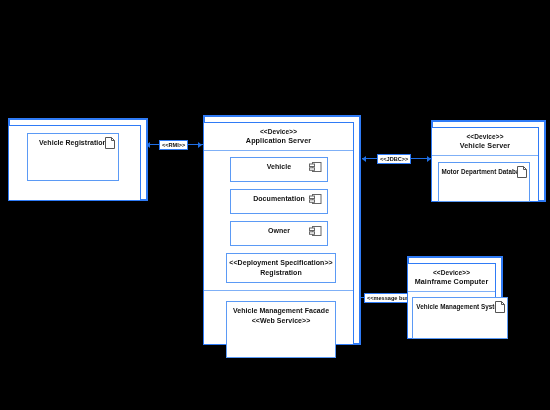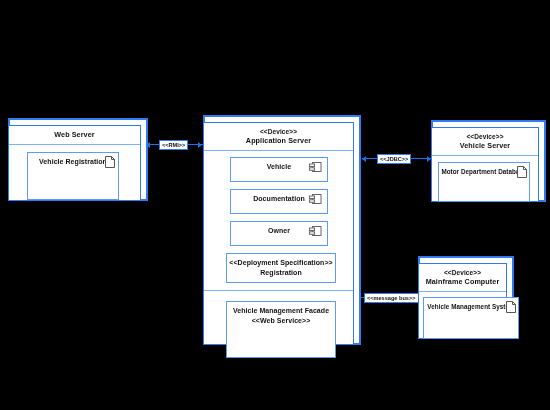--- a/index.html
+++ b/index.html
@@ -147,23 +147,20 @@
   <div class="conn-label" style="left:377px; top:154px;">&lt;&lt;JDBC&gt;&gt;</div>
 
   <div class="conn h" style="left:356px; top:297px; width:78px;"></div>
   <div class="arrow left" style="left:356px; top:294.5px;"></div>
   <div class="arrow right" style="left:427px; top:294.5px;"></div>
   <div class="conn-label" style="left:364px; top:293px;">&lt;&lt;message bus&gt;&gt;</div>
 
   <div class="node" style="left:8px; top:118px; width:140px; height:83px;">
     <div class="node-extrude"></div>
     <div class="node-face">
-      <div class="node-header">
-        <span class="node-title">Web Server</span>
-      </div>
       <div class="node-body">
         <div class="inner" style="left:18px; top:7px; width:92px; height:48px;">
           <span class="inner-label">Vehicle Registration</span>
           <span class="icon" style="right:3px;">
             <svg width="10" height="12" viewBox="0 0 10 12">
               <path d="M0.5 0.5 H6.5 L9.5 3.5 V11.5 H0.5 Z" fill="#ffffff" stroke="#555555" stroke-width="1"></path>
               <path d="M6.5 0.5 V3.5 H9.5" fill="none" stroke="#555555" stroke-width="1"></path>
             </svg>
           </span>
         </div>
@@ -247,21 +244,21 @@
             <svg width="10" height="12" viewBox="0 0 10 12">
               <path d="M0.5 0.5 H6.5 L9.5 3.5 V11.5 H0.5 Z" fill="#ffffff" stroke="#555555" stroke-width="1"></path>
               <path d="M6.5 0.5 V3.5 H9.5" fill="none" stroke="#555555" stroke-width="1"></path>
             </svg>
           </span>
         </div>
       </div>
     </div>
   </div>
 
-  <div class="node" style="left:418px; top:256px; width:96px; height:83px;">
+  <div class="node" style="left:407px; top:256px; width:96px; height:83px;">
     <div class="node-extrude"></div>
     <div class="node-face">
       <div class="node-header">
         <span class="stereotype">&lt;&lt;Device&gt;&gt;</span>
         <span class="node-title">Mainframe Computer</span>
       </div>
       <div class="node-body">
         <div class="inner" style="left:4px; top:5px; width:96px; height:42px;">
           <span class="inner-label" style="font-size:6.3px;">Vehicle Management System</span>
           <span class="icon" style="right:2px;">

